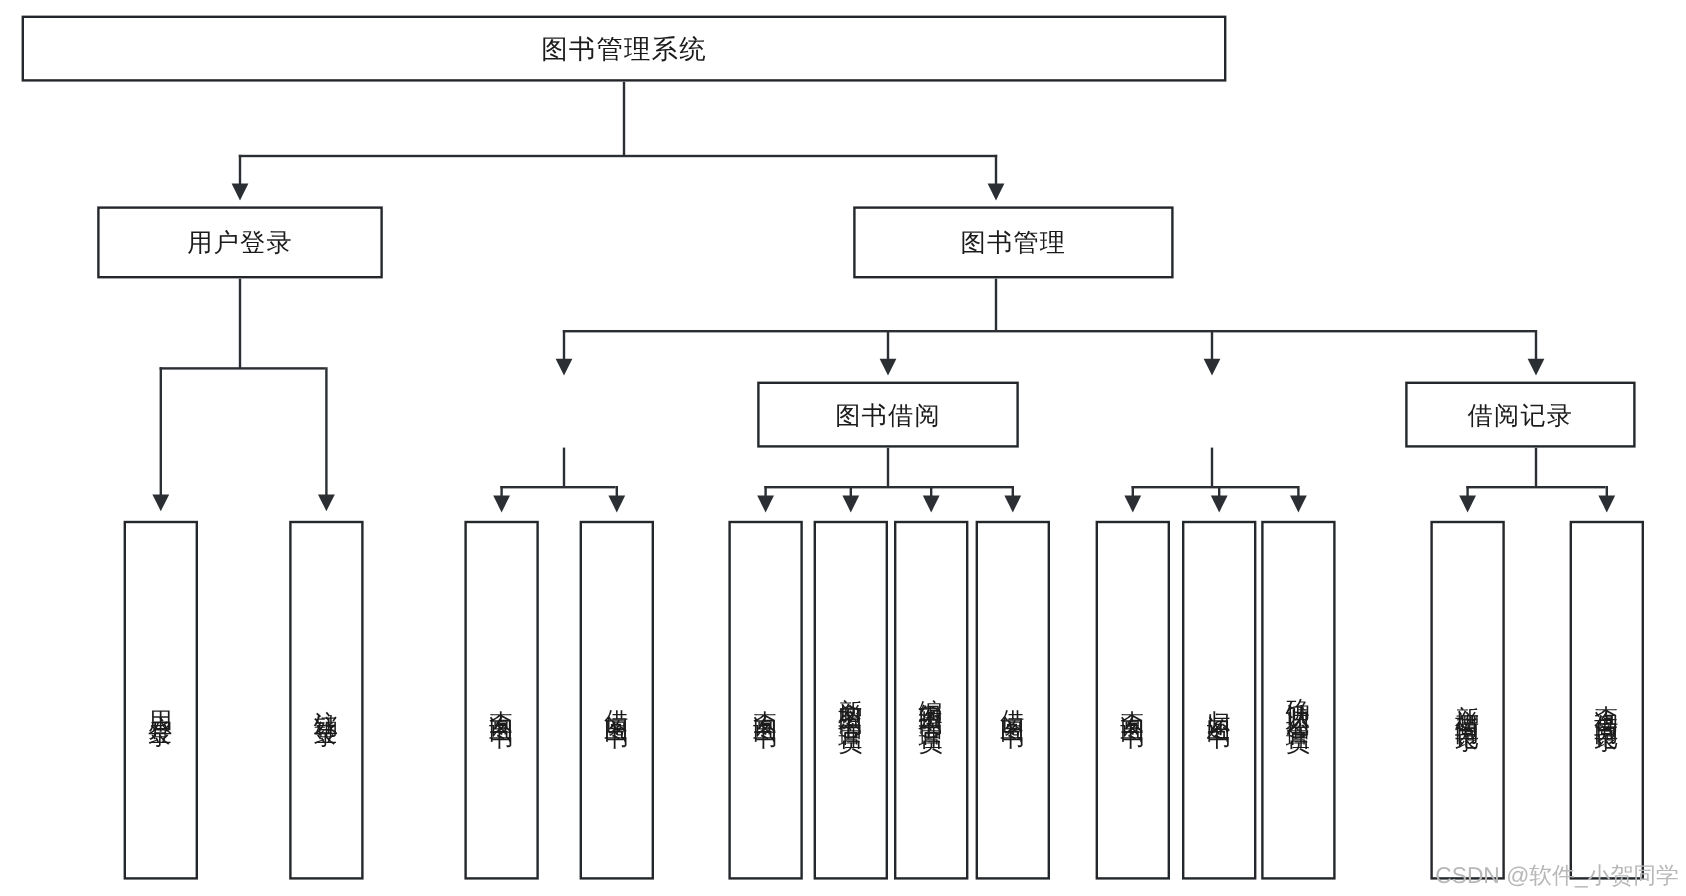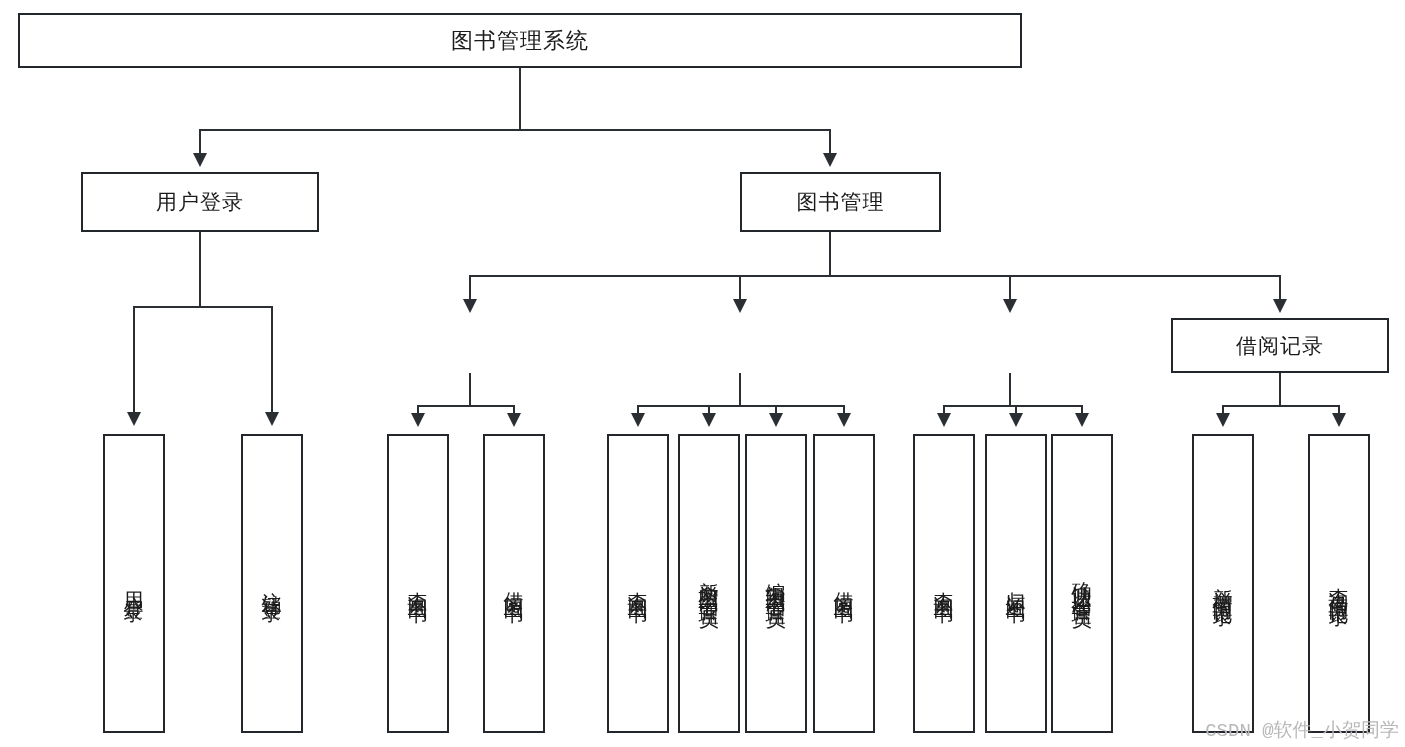--- a/index.html
+++ b/index.html
@@ -72,21 +72,21 @@
   }
   
   #watermark {
     position: absolute;
     right: 6px;
     bottom: 4px;
     font-size: 19px;
     color: #b8b8b8;
     white-space: nowrap;
     z-index: 5;
-    font-family: Liberation Mono, monospace;
+    font-family: Liberation Sans, sans-serif;
   }
 </style>
 </head>
 <body>
 
 <div id="canvas">
 
   <div class="seg vseg" style="left:519px; top:68px; height:62px;"></div>
 
   <div class="seg hseg" style="left:199px; top:129px; width:632px;"></div>
@@ -144,23 +144,24 @@
   <div class="seg vseg" style="left:1279px; top:373px; height:33px;"></div>
   <div class="seg hseg" style="left:1222px; top:405px; width:116px;"></div>
   <div class="seg vseg" style="left:1222px; top:405px; height:10px;"></div>
   <div class="arrow" style="left:1216px; top:413px;"></div>
   <div class="seg vseg" style="left:1338px; top:405px; height:10px;"></div>
   <div class="arrow" style="left:1332px; top:413px;"></div>
 
   <div class="node horiz root" style="left:18px; top:13px; width:1004px; height:55px;">图书管理系统</div>
 
   <div class="node horiz" style="left:81px; top:172px; width:238px; height:60px;">用户登录</div>
-  <div class="node horiz" style="left:711px; top:172px; width:201px; height:60px;margin-left:29px;">图书管理</div>
-
-  <div class="node horiz" style="left:1171px; top:318px; width:218px; height:55px;">借阅记录</div>
+  <div class="node horiz" style="left:711px; top:172px; width:267px; height:60px;">图书管理</div>
+
+  <div class="node horiz" style="left:631px; top:318px; width:218px; height:55px;">图书借阅</div>
+  <div class="node horiz" style="left:1171px; top:318px; width:192px; height:55px;">借阅记录</div>
 
   <div class="node vert" style="left:103px; top:434px; width:62px; height:299px;">
       <span class="vtxt">用户登录</span>
     </div>
   <div class="node vert" style="left:241px; top:434px; width:62px; height:299px;">
       <span class="vtxt">注销登录</span>
     </div>
   <div class="node vert" style="left:387px; top:434px; width:62px; height:299px;">
       <span class="vtxt">查询图书</span>
     </div>

